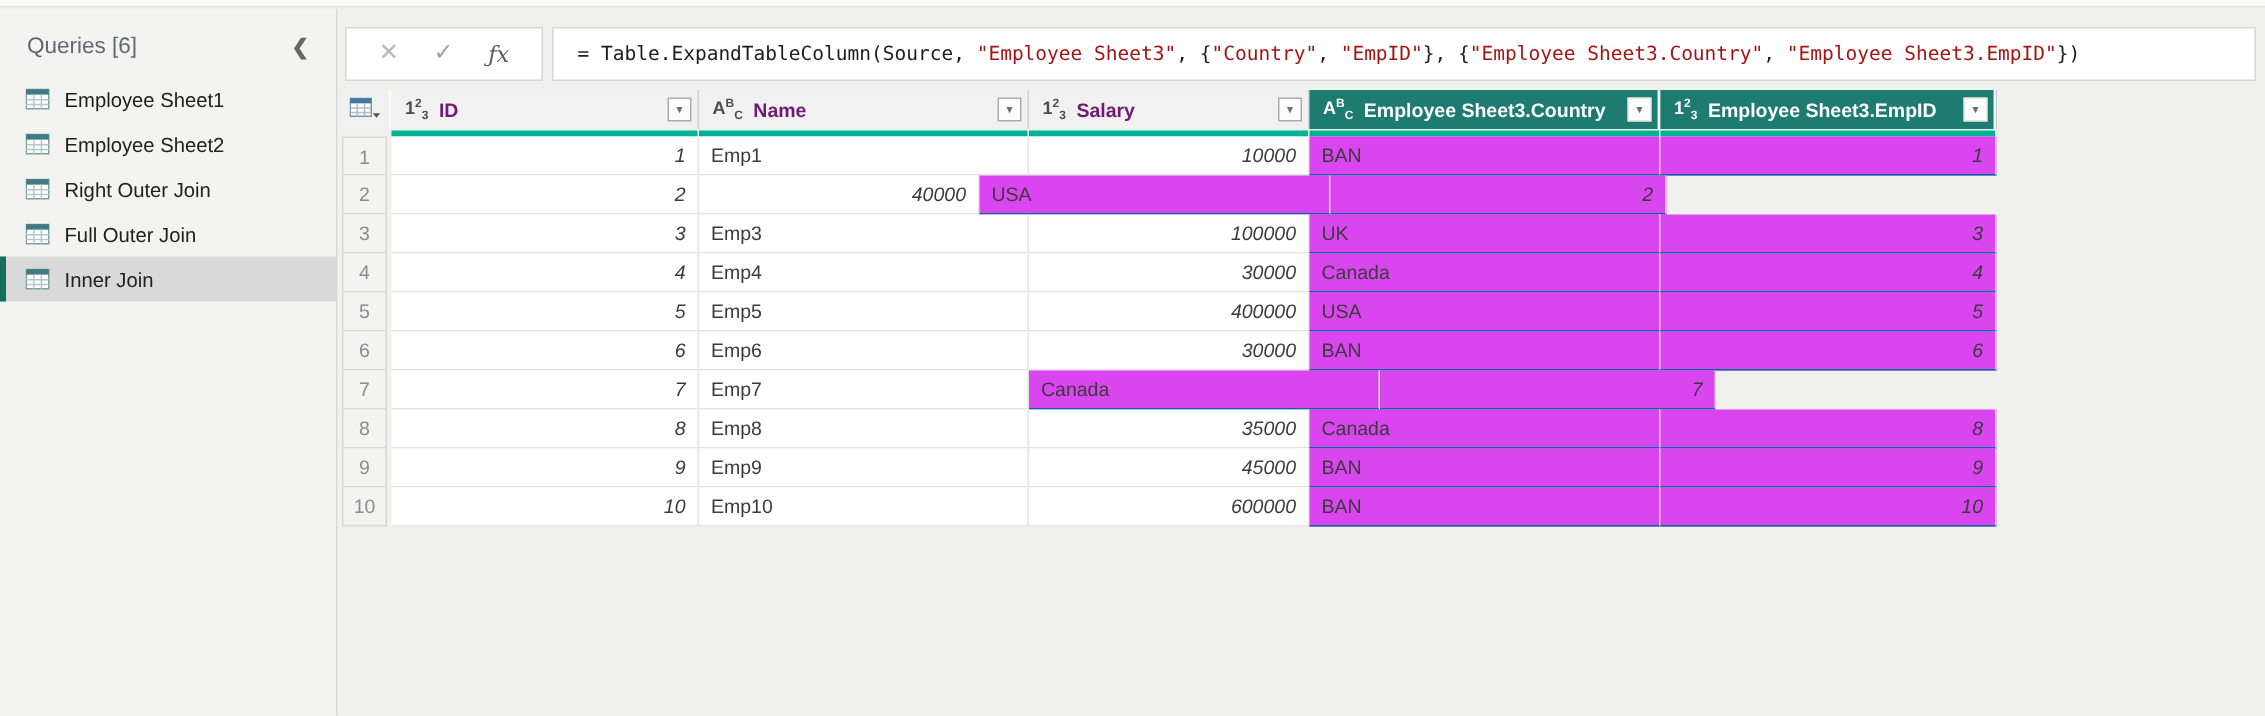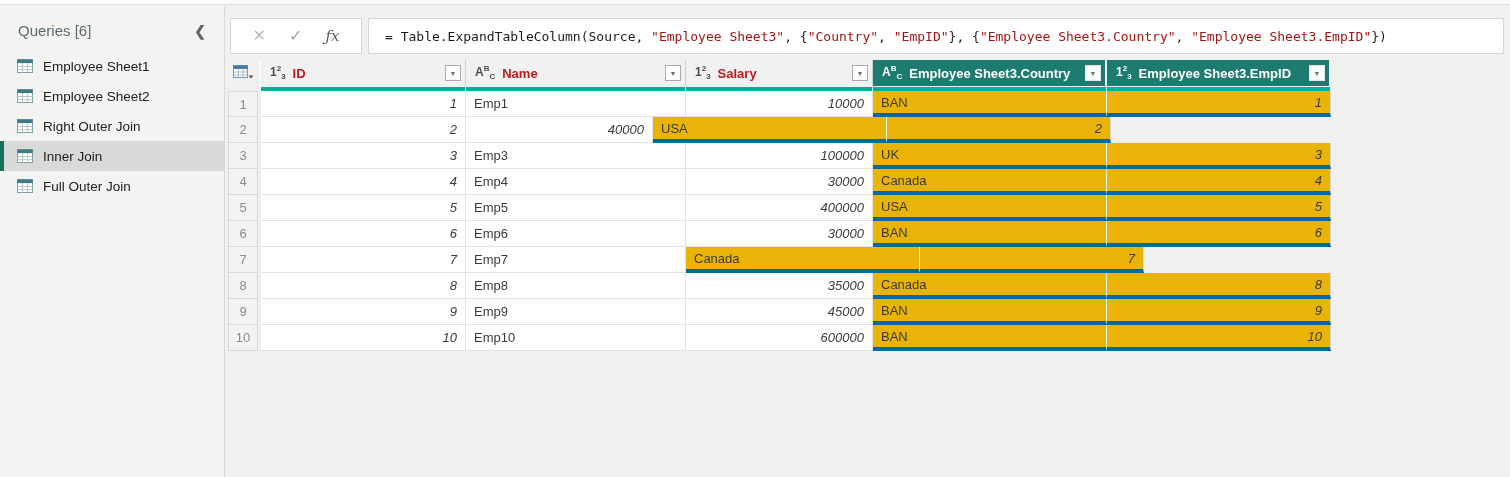--- a/index.html
+++ b/index.html
@@ -41,21 +41,21 @@
     padding-left:16px;font-family:"DejaVu Sans Mono",monospace;font-size:13px;
     color:#1c1c1c;white-space:pre;overflow:hidden}
   .formula-box .string{color:var(--string)}
   
   .grid{position:absolute;left:228px;top:60px}
   .hdr-row{display:flex;height:26px}
   .corner{width:33px;background:#f1f1f1;border-right:2px solid #fbfbfa;
     display:flex;align-items:center;justify-content:center}
   .hcell{display:flex;align-items:center;background:#f1f1f1;
     border-right:1px solid #cfcfcf;padding:0 4px 0 9px;gap:7px;cursor:default}
-  .hcell .hlabel{font-weight:bold;font-size:13px;color:#b91c1c;flex:1;
+  .hcell .hlabel{font-weight:bold;font-size:13px;color:#701a75;flex:1;
     white-space:nowrap;overflow:hidden}
   .type-icon{font-size:12px;color:#4d4d4d;font-weight:bold;line-height:1;white-space:nowrap}
   .type-icon sup{font-size:8px}
   .type-icon sub{font-size:8px}
   .filter-btn{width:16px;height:16px;border:1px solid #ababab;background:#fdfdfd;
     display:flex;align-items:center;justify-content:center;flex:none;cursor:default}
   .filter-btn .arrow{font-size:7px;color:#6e6e6e;line-height:1}
   .hcell.sel{background:var(--sel-header);border-right:2px solid #f0f0ef}
   .hcell.sel .hlabel{color:#fff}
   .hcell.sel .type-icon{color:#fff}
@@ -65,21 +65,21 @@
   .qseg{height:4px;margin-top:1px;background:var(--quality)}
   .data-row{display:flex;height:26px}
   .rn{width:30px;margin-right:3px;background:#f3f3f2;
     border:1px solid #d8d8d8;border-top:none;display:flex;align-items:center;
     justify-content:center;font-size:13px;color:#8b8d90;cursor:default}
   .data-row.first .rn{border-top:1px solid #d8d8d8}
   .cell{padding:0 8px;font-size:13px;color:#3b3b3b;border-right:1px solid #e2e2e2;
     border-bottom:1px solid #e3e3e3;display:flex;align-items:center;background:#fff;
     overflow:hidden;white-space:nowrap;cursor:default}
   .cell.num{justify-content:flex-end;font-style:italic}
-  .cell.sel{background:#eab308;border-bottom:4px solid #0369a1;border-right:1px solid #f4f4f3}
+  .cell.sel{background:#d946ef;border-bottom:1px solid #0369a1;border-right:1px solid #f4f4f3}
   .cell.last{border-right:1px solid #d8d8d8}
 </style>
 </head>
 <body>
 
 <div class="top-strip"></div>
 
 <div class="sidebar">
   <div class="sb-header">
     <span class="sb-title">Queries [6]</span>
@@ -118,45 +118,45 @@
             <rect x="0.5" y="0.5" width="15" height="13" fill="#ffffff" stroke="#7ca0a2"></rect>
             <rect x="0.5" y="0.5" width="15" height="3.6" fill="#3e7b85"></rect>
             <line x1="5.6" y1="4" x2="5.6" y2="13.5" stroke="#b4c8ca"></line>
             <line x1="10.6" y1="4" x2="10.6" y2="13.5" stroke="#b4c8ca"></line>
             <line x1="0.5" y1="7.5" x2="15.5" y2="7.5" stroke="#b4c8ca"></line>
             <line x1="0.5" y1="10.7" x2="15.5" y2="10.7" stroke="#b4c8ca"></line>
           </svg>
         </span>
         <span class="q-label">Right Outer Join</span>
       </div>
+      <div class="q-item">
+        <span class="q-icon">
+          <svg width="17" height="15" viewBox="0 0 17 15">
+            <rect x="0.5" y="0.5" width="15" height="13" fill="#ffffff" stroke="#7ca0a2"></rect>
+            <rect x="0.5" y="0.5" width="15" height="3.6" fill="#3e7b85"></rect>
+            <line x1="5.6" y1="4" x2="5.6" y2="13.5" stroke="#b4c8ca"></line>
+            <line x1="10.6" y1="4" x2="10.6" y2="13.5" stroke="#b4c8ca"></line>
+            <line x1="0.5" y1="7.5" x2="15.5" y2="7.5" stroke="#b4c8ca"></line>
+            <line x1="0.5" y1="10.7" x2="15.5" y2="10.7" stroke="#b4c8ca"></line>
+          </svg>
+        </span>
+        <span class="q-label">Full Outer Join</span>
+      </div>
       <div class="q-item selected">
         <span class="q-icon">
           <svg width="17" height="15" viewBox="0 0 17 15">
             <rect x="0.5" y="0.5" width="15" height="13" fill="#ffffff" stroke="#7ca0a2"></rect>
             <rect x="0.5" y="0.5" width="15" height="3.6" fill="#3e7b85"></rect>
             <line x1="5.6" y1="4" x2="5.6" y2="13.5" stroke="#b4c8ca"></line>
             <line x1="10.6" y1="4" x2="10.6" y2="13.5" stroke="#b4c8ca"></line>
             <line x1="0.5" y1="7.5" x2="15.5" y2="7.5" stroke="#b4c8ca"></line>
             <line x1="0.5" y1="10.7" x2="15.5" y2="10.7" stroke="#b4c8ca"></line>
           </svg>
         </span>
         <span class="q-label">Inner Join</span>
-      </div>
-      <div class="q-item">
-        <span class="q-icon">
-          <svg width="17" height="15" viewBox="0 0 17 15">
-            <rect x="0.5" y="0.5" width="15" height="13" fill="#ffffff" stroke="#7ca0a2"></rect>
-            <rect x="0.5" y="0.5" width="15" height="3.6" fill="#3e7b85"></rect>
-            <line x1="5.6" y1="4" x2="5.6" y2="13.5" stroke="#b4c8ca"></line>
-            <line x1="10.6" y1="4" x2="10.6" y2="13.5" stroke="#b4c8ca"></line>
-            <line x1="0.5" y1="7.5" x2="15.5" y2="7.5" stroke="#b4c8ca"></line>
-            <line x1="0.5" y1="10.7" x2="15.5" y2="10.7" stroke="#b4c8ca"></line>
-          </svg>
-        </span>
-        <span class="q-label">Full Outer Join</span>
       </div>
     </div>
 </div>
 
 <div class="fx-toolbar">
   <span class="fxb fxb-cancel">✕</span>
   <span class="fxb fxb-check">✓</span>
   <span class="fxb fxb-fx">ƒx</span>
 </div>
 

